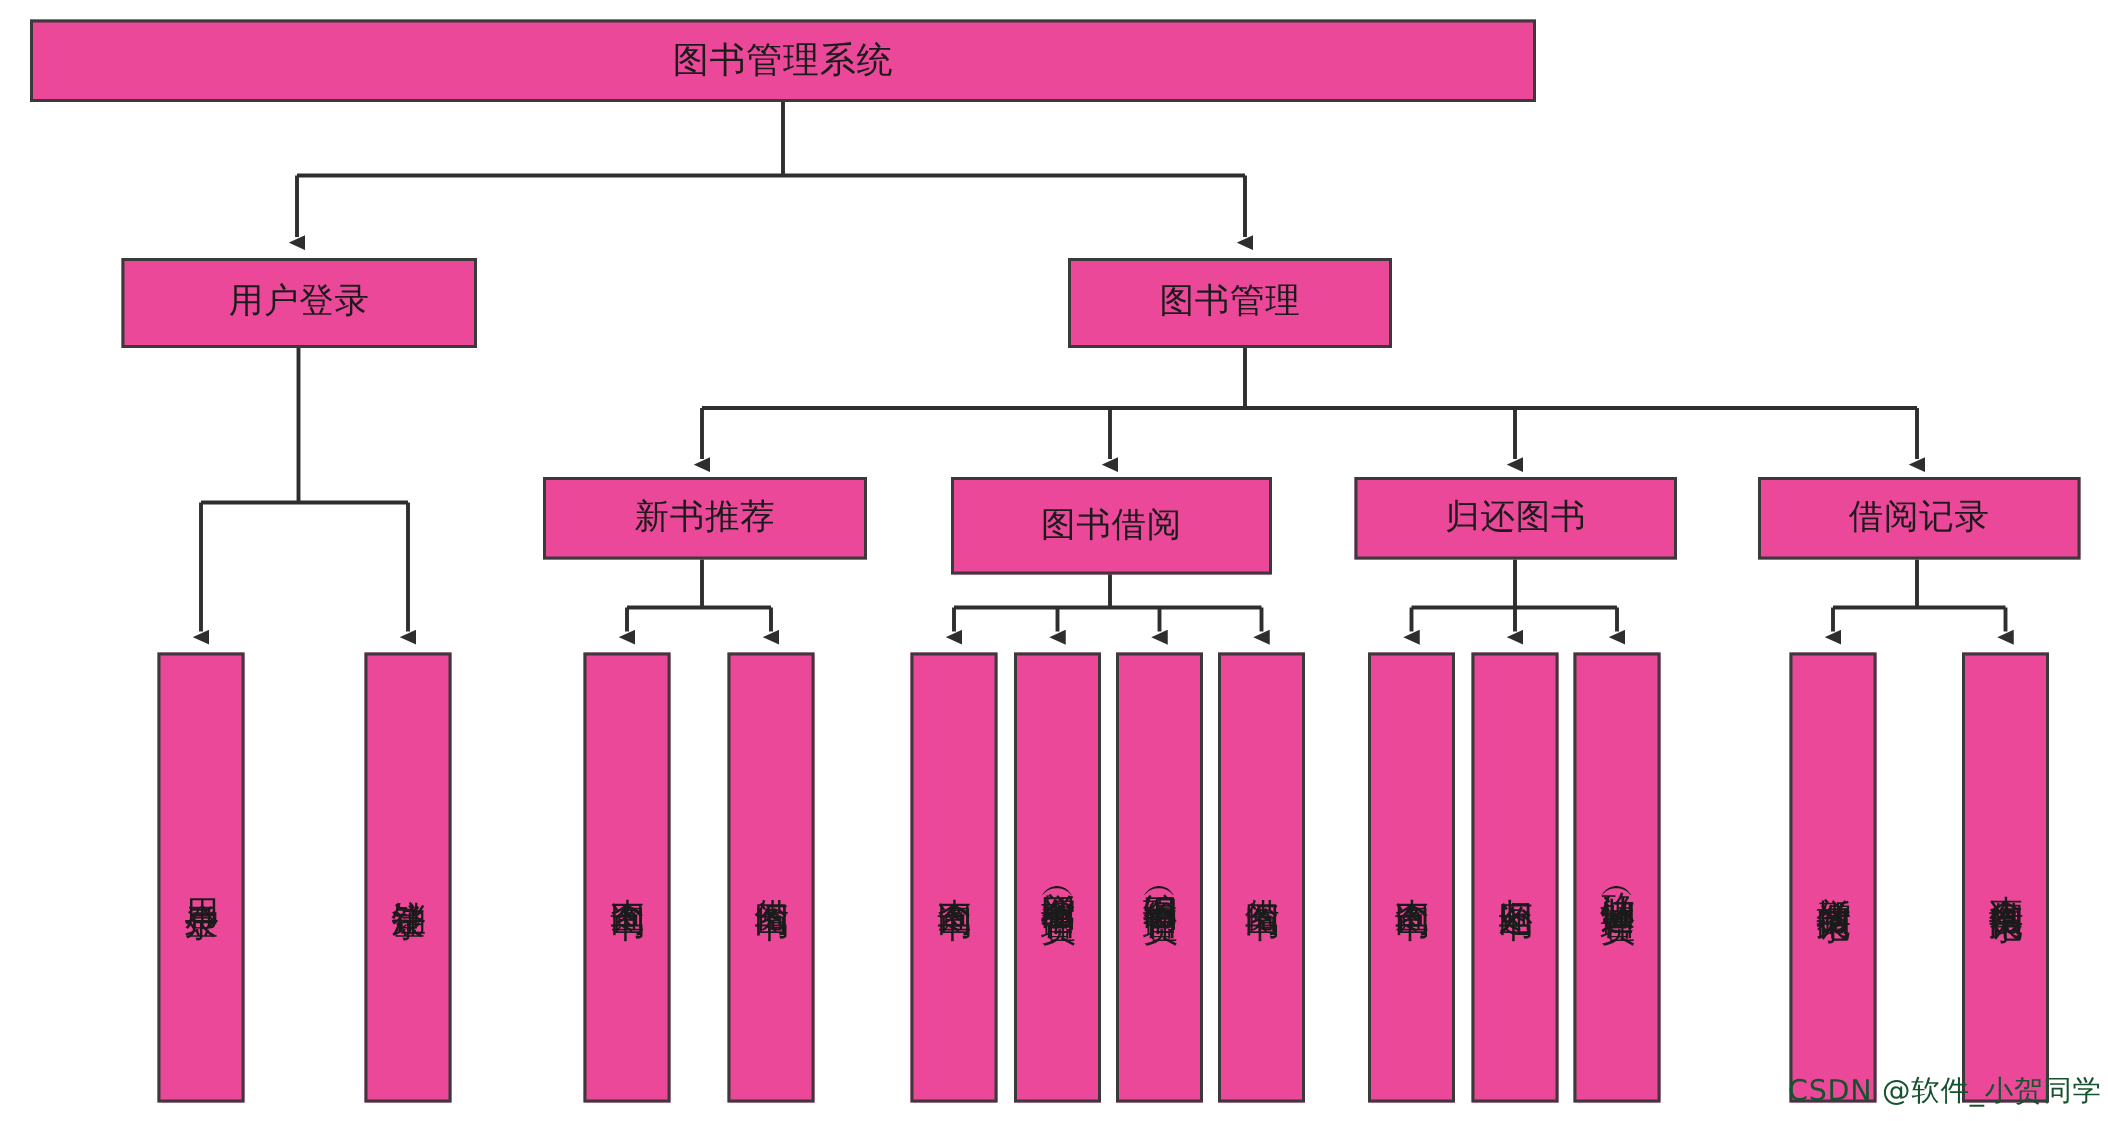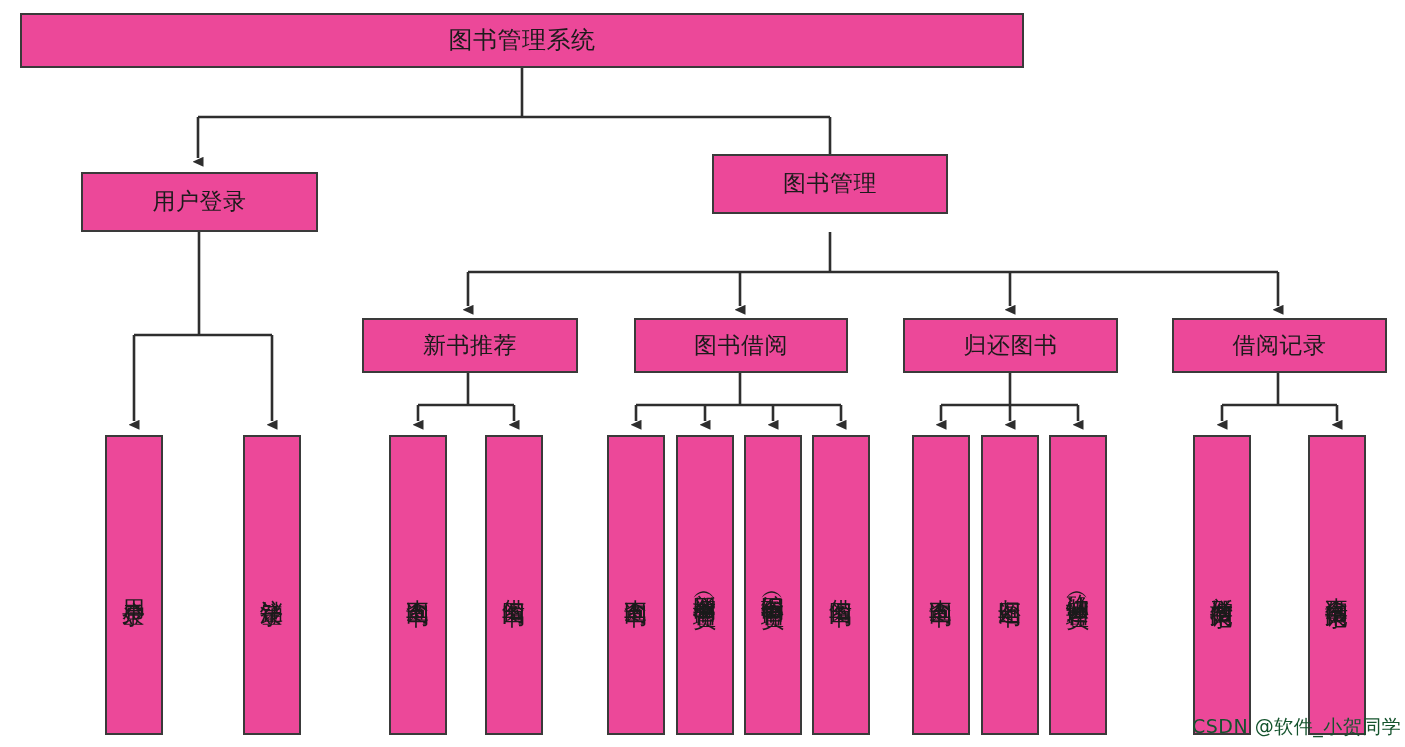--- a/index.html
+++ b/index.html
@@ -125,28 +125,28 @@
     </g>
   </svg>
 
   <div class="node node-h node-root" style="left:20px; top:13px; width:1004px; height:55px;">
     <span>图书管理系统</span>
   </div>
 
   <div class="node node-h" style="left:81px; top:172px; width:237px; height:60px;">
     <span>用户登录</span>
   </div>
-  <div class="node node-h" style="left:712px; top:154px; width:236px; height:60px;">
+  <div class="node node-h" style="left:712px; top:172px; width:216px; height:60px;">
     <span>图书管理</span>
   </div>
 
   <div class="node node-h" style="left:362px; top:318px; width:216px; height:55px;">
     <span>新书推荐</span>
   </div>
-  <div class="node node-h" style="left:634px; top:318px; width:214px; height:55px;">
+  <div class="node node-h" style="left:634px; top:318px; width:214px; height:65px;">
     <span>图书借阅</span>
   </div>
   <div class="node node-h" style="left:903px; top:318px; width:215px; height:55px;">
     <span>归还图书</span>
   </div>
   <div class="node node-h" style="left:1172px; top:318px; width:215px; height:55px;">
     <span>借阅记录</span>
   </div>
 
   <div class="node node-v" style="left:105px; top:435px; width:58px; height:300px;">

